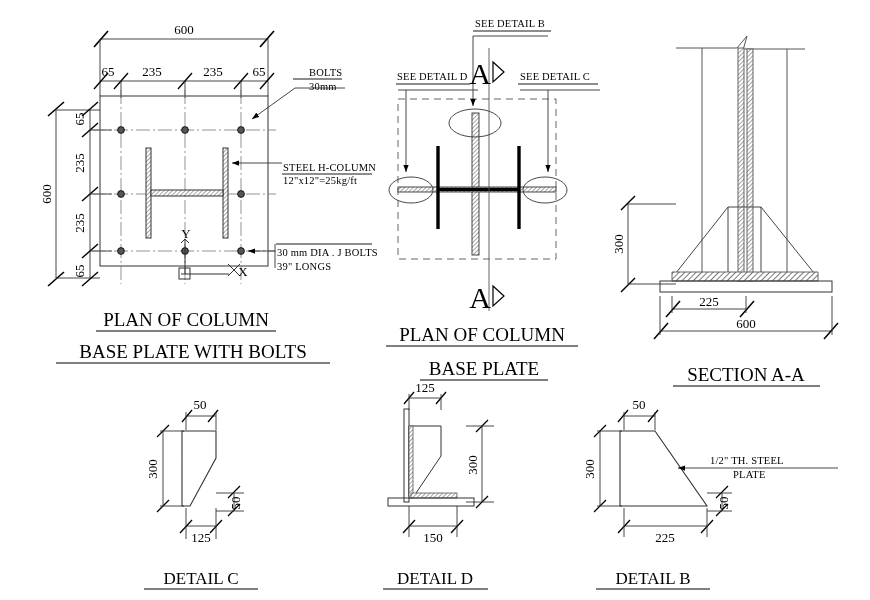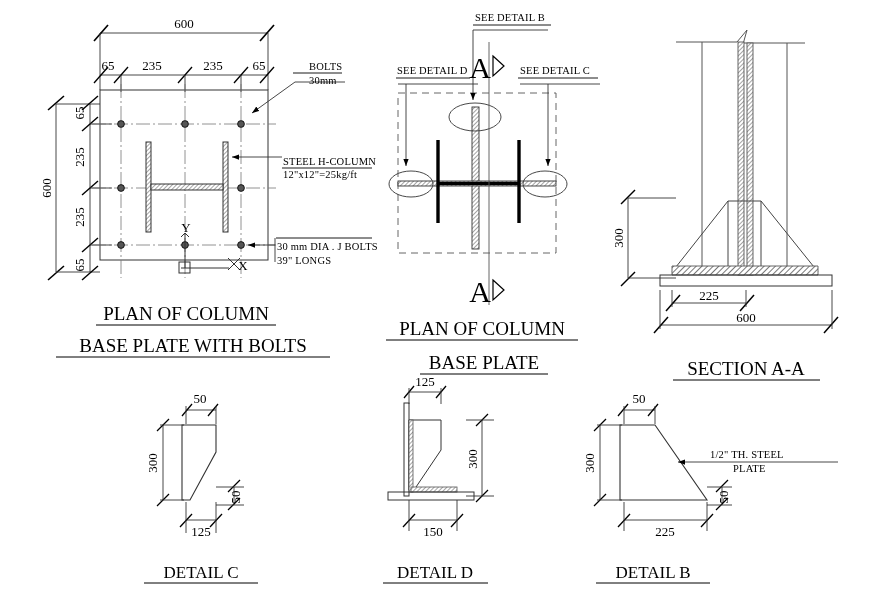--- a/index.html
+++ b/index.html
@@ -1,18 +1,18 @@
 <!DOCTYPE html>
 <html><head>
 <meta charset="utf-8">
 <style>
   html,body{margin:0;padding:0;background:#ffffff;}
   body{width:870px;height:600px;position:relative;overflow:hidden;
        font-family:"Liberation Serif",serif;color:#000;}
-  #sheet{position:absolute;inset:0;}
+  #sheet{position:absolute;inset:0;margin-top:6px;}
   svg{position:absolute;left:0;top:0;width:870px;height:600px;}
   .t{font-family:"Liberation Serif",serif;fill:#000;}
   .dim{font-size:13px;}
   .note{font-size:10.5px;font-family:"Liberation Serif",serif;letter-spacing:.2px;}
   .title{font-size:19px;}
   .detTitle{font-size:17px;}
   .bigA{font-size:30px;}
 </style>
 </head>
 <body>

